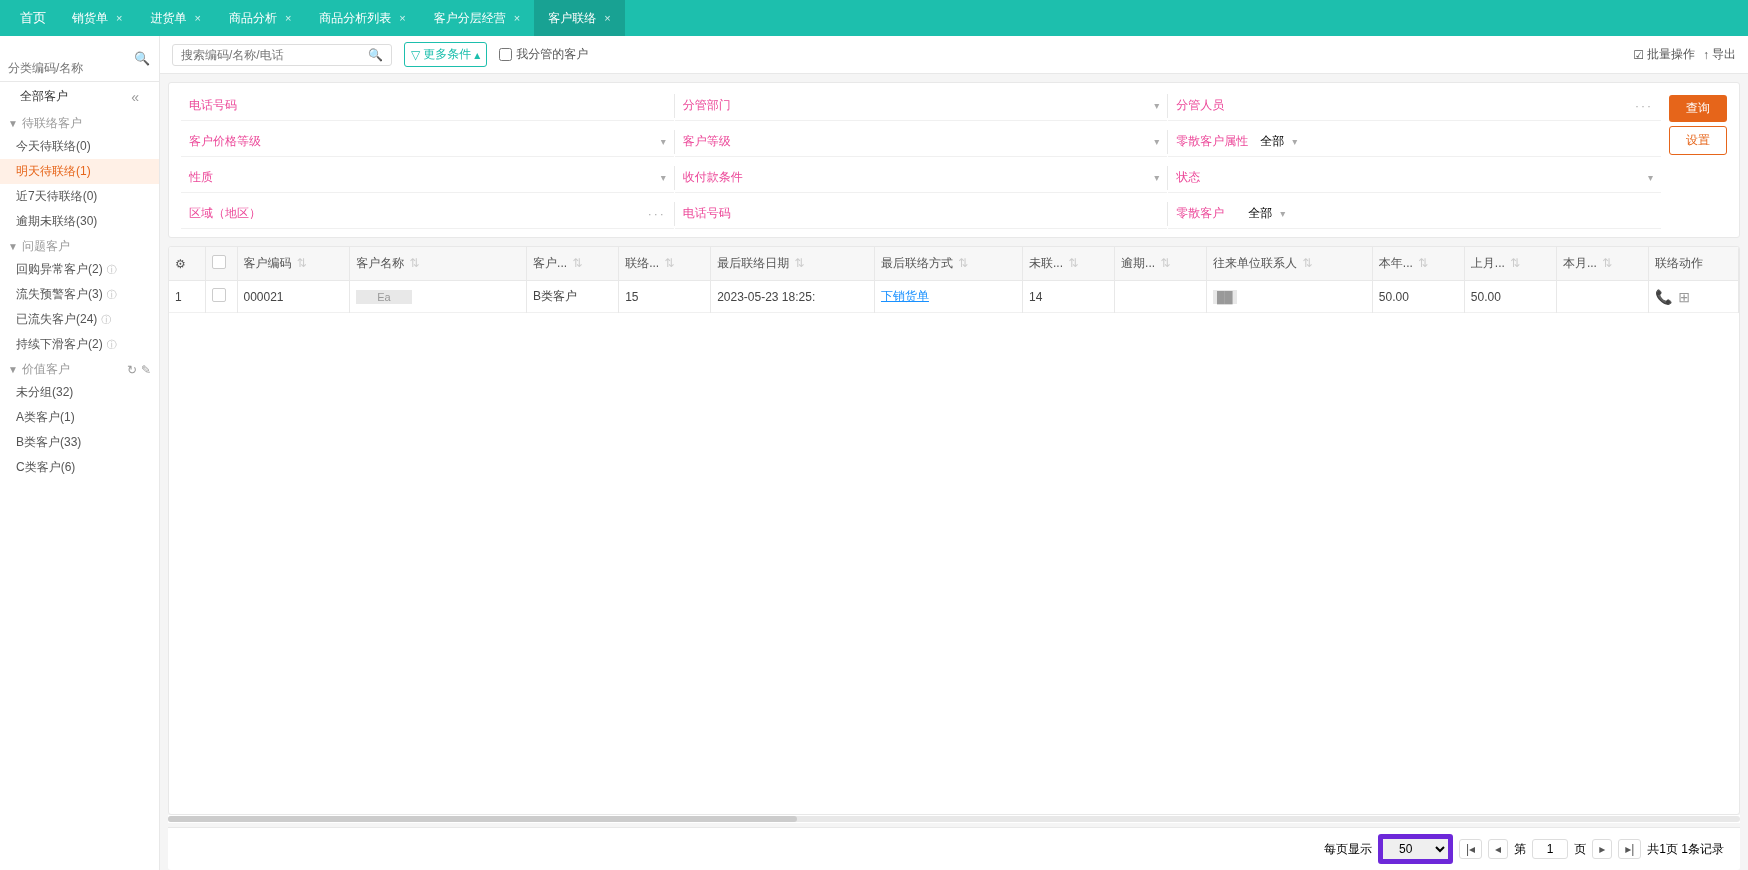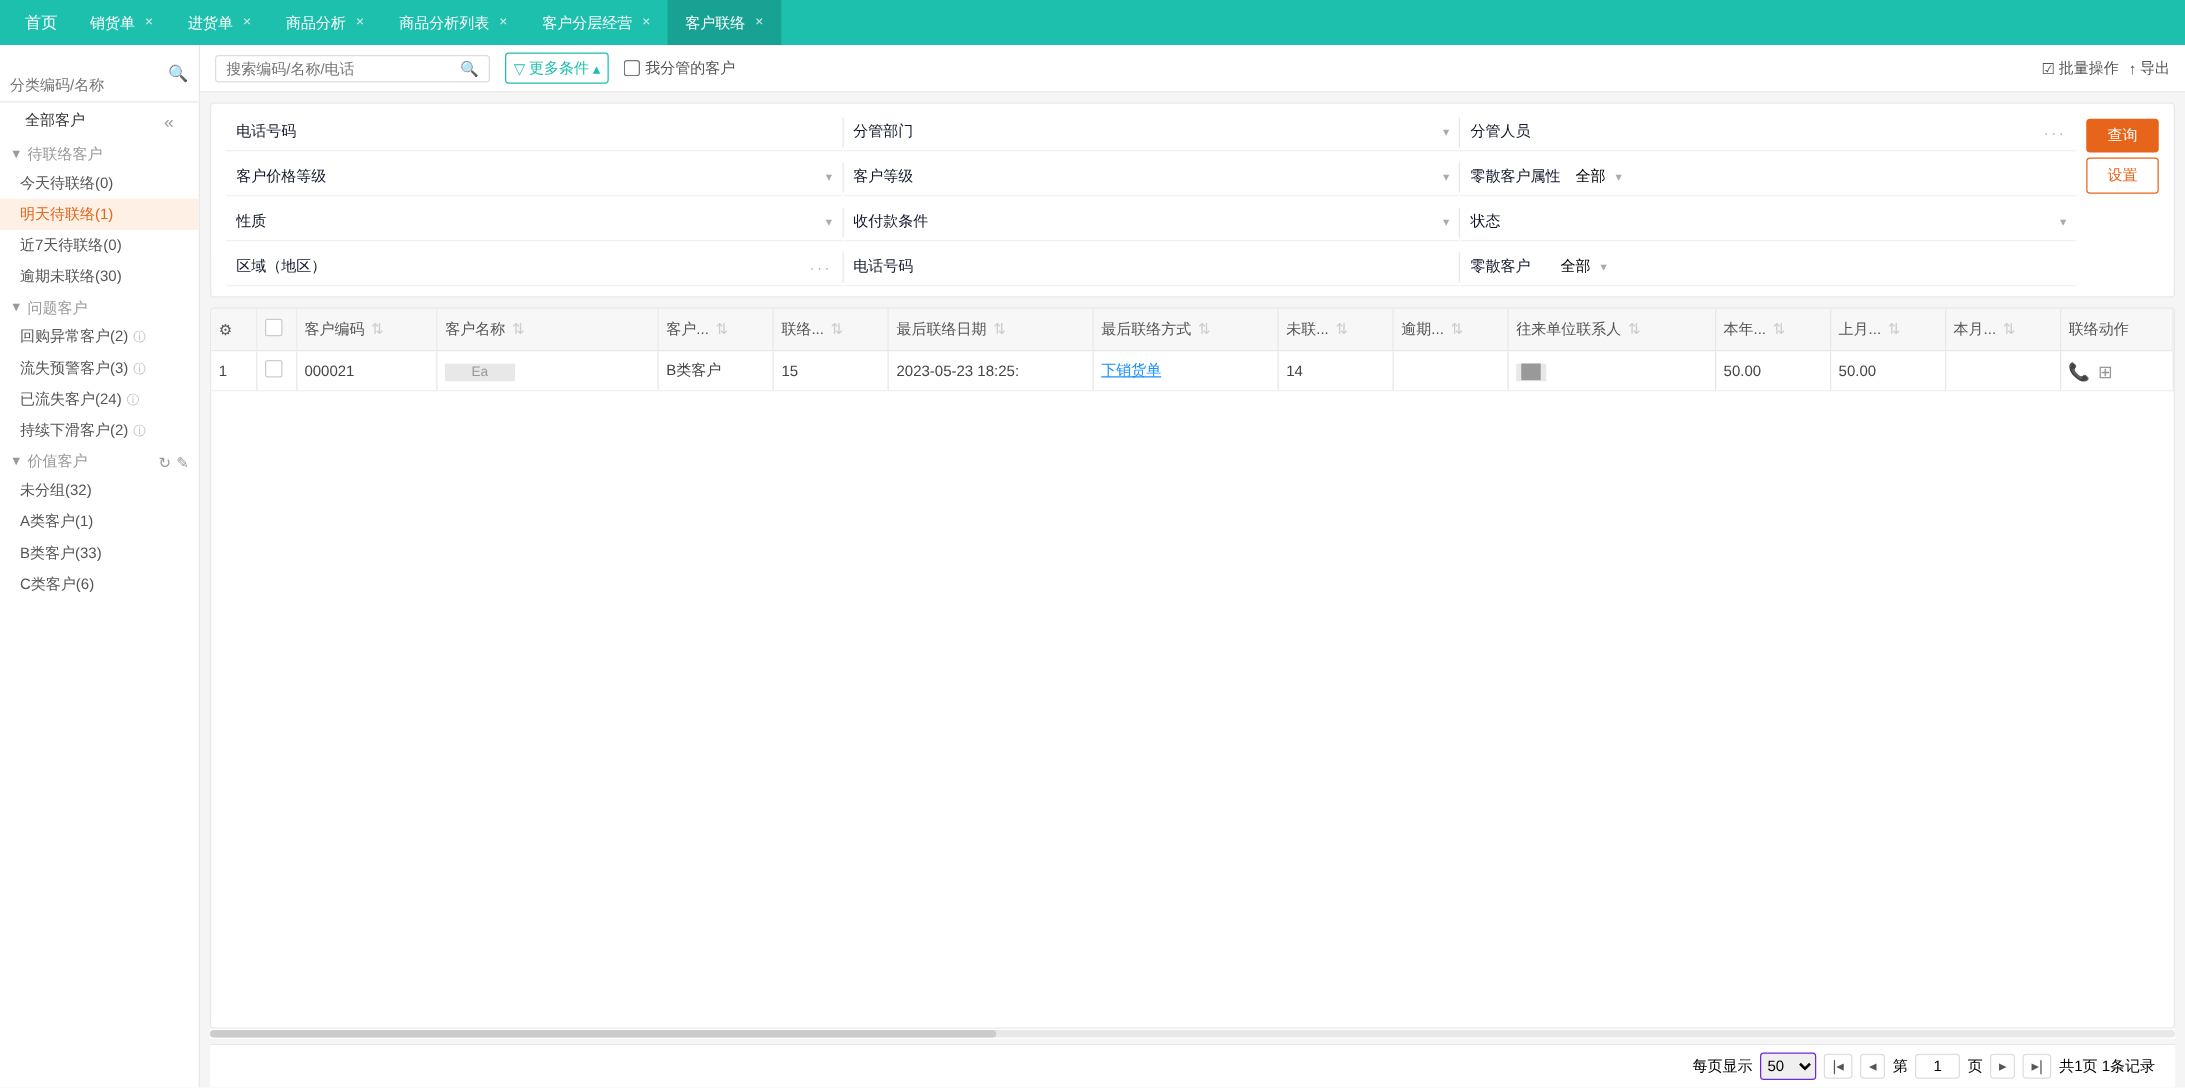--- a/index.html
+++ b/index.html
@@ -182,21 +182,21 @@
     .filter-item {
       display: flex;
       align-items: center;
       flex: 1;
       gap: 8px;
       padding: 4px 8px;
       border-bottom: 1px solid #f0f0f0;
       min-height: 30px;
     }
     .filter-item .label {
-      color: #0f172a;
+      color: #ec4899;
       white-space: nowrap;
       min-width: 60px;
     }
     .filter-item .value-area {
       flex: 1;
       display: flex;
       align-items: center;
       justify-content: space-between;
     }
     .filter-item select, .filter-item input.filter-input {
@@ -279,23 +279,23 @@
       border-top: 1px solid #e8e8e8;
       padding: 6px 16px;
       display: flex;
       align-items: center;
       justify-content: flex-end;
       gap: 6px;
       margin: 0 8px;
       border-radius: 0 0 3px 3px;
     }
     .page-size-select {
-      border: 1px solid #6d28d9;
-      border-radius: 3px;
-      padding: 2px 1px;
+      border: 5px solid #6d28d9;
+      border-radius: 3px;
+      padding: 2px 12px;
       font-size: 12px;
     }
     .page-btn {
       border: 1px solid #ddd;
       border-radius: 3px;
       padding: 2px 6px;
       cursor: pointer;
       background: #fff;
       color: #555;
     }

